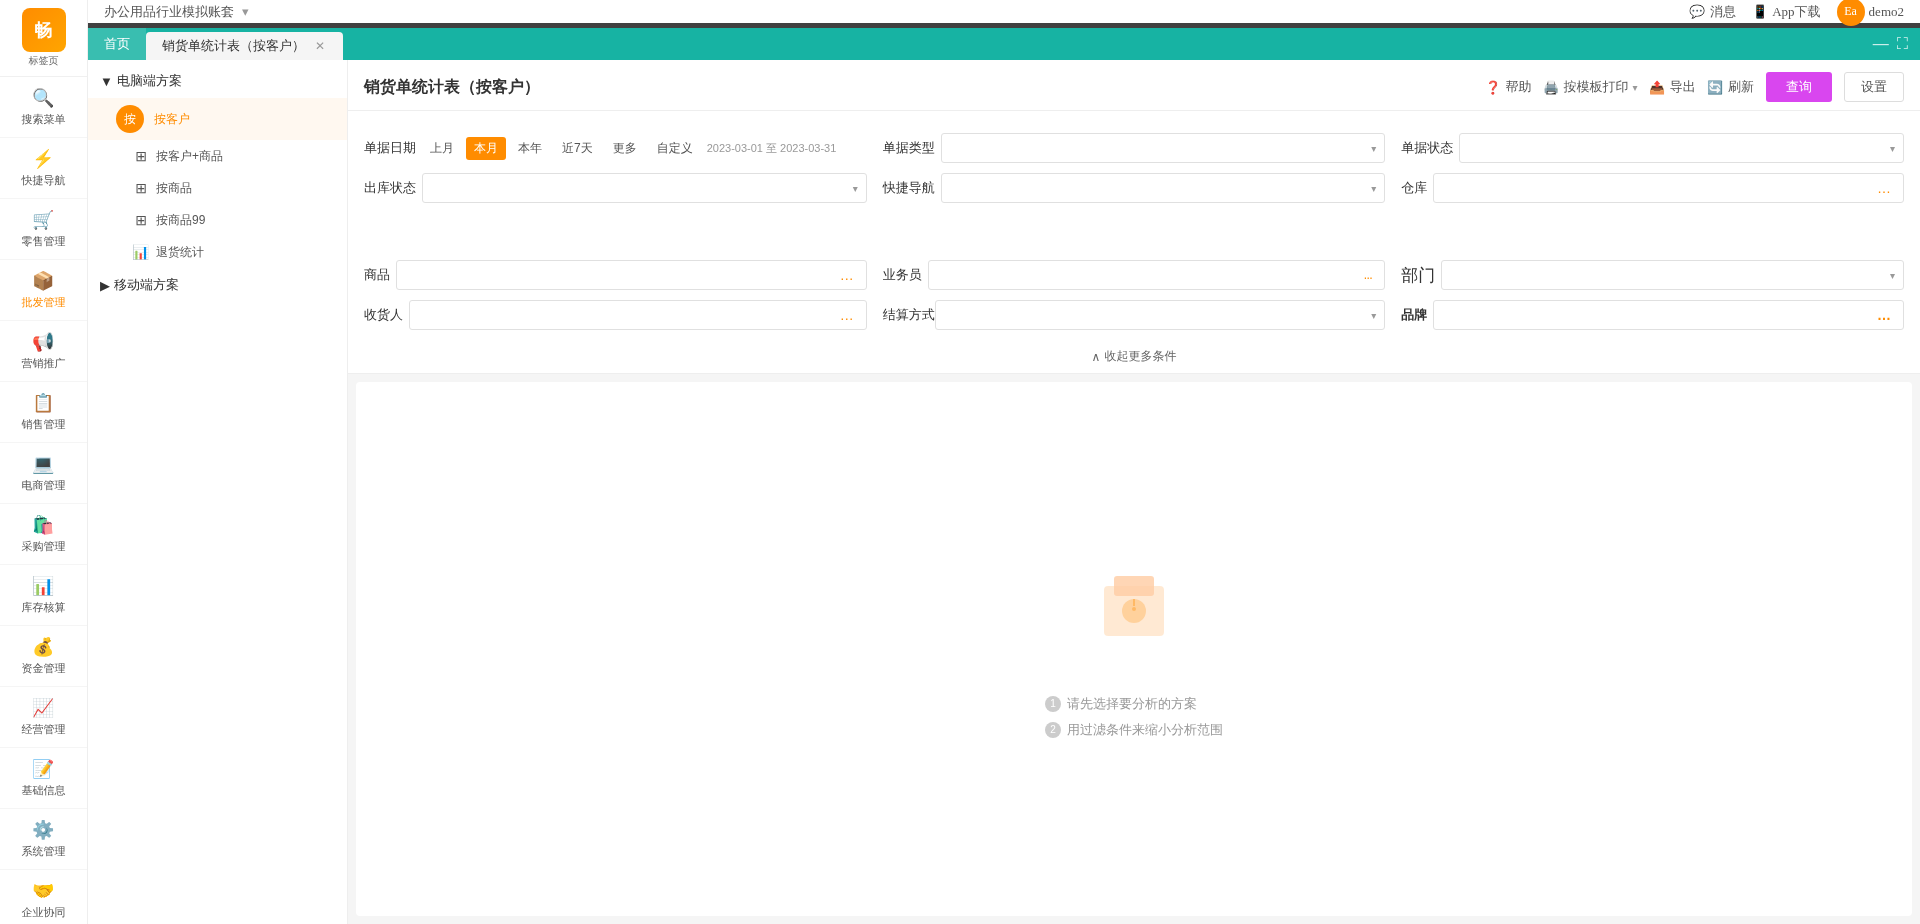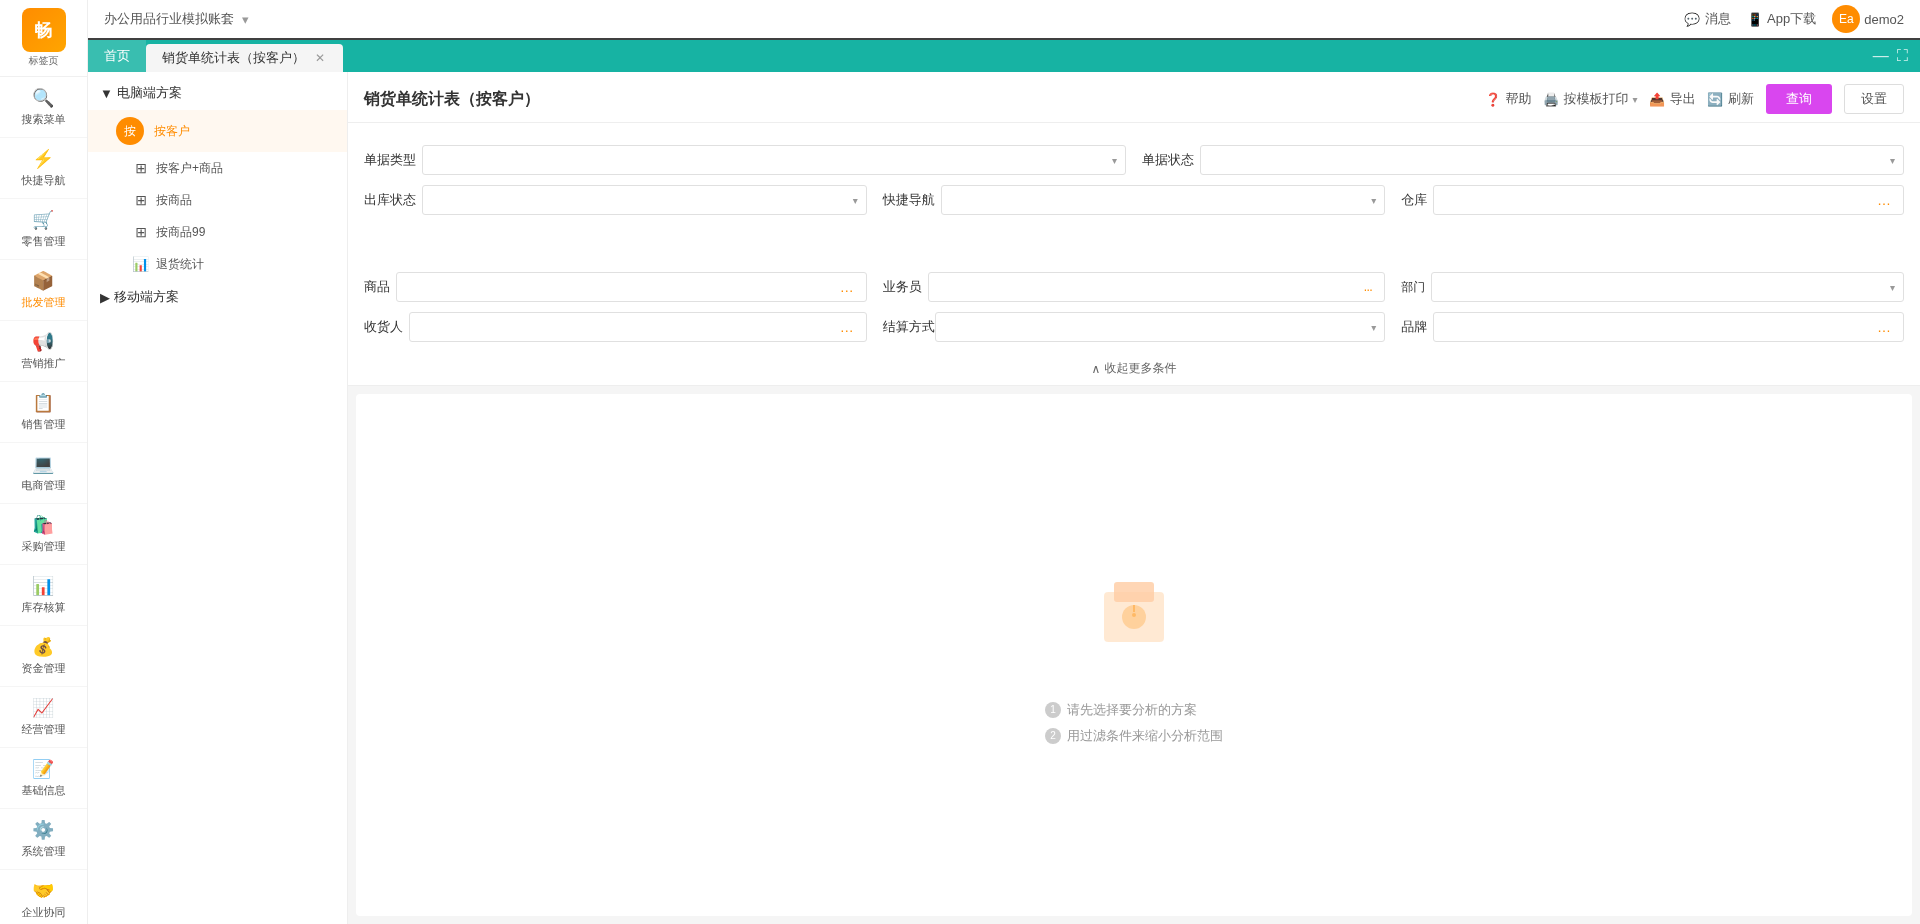--- a/index.html
+++ b/index.html
@@ -13,21 +13,21 @@
     .sidebar-menu { flex: 1; overflow-y: auto; }
     .sidebar-item { display: flex; flex-direction: column; align-items: center; padding: 10px 4px; cursor: pointer; color: #555; font-size: 12px; border-bottom: 1px solid #f5f5f5; }
     .sidebar-item.active { color: #ff8c00; }
     .sidebar-item-icon { font-size: 18px; margin-bottom: 3px; }
     .sidebar-item-label { font-size: 11px; text-align: center; }
 
     
     .main { flex: 1; display: flex; flex-direction: column; overflow: hidden; }
 
     
-    .topbar { height: 40px; background: #fff; display: flex; align-items: center; padding: 0 16px; border-bottom: 2px solid #404040; justify-content: space-between; }
+    .topbar { height: 28px; background: #fff; display: flex; align-items: center; padding: 0 16px; border-bottom: 5px solid #404040; justify-content: space-between; font-family: Liberation Serif, serif; }
     .topbar-left { display: flex; align-items: center; gap: 8px; color: #555; font-size: 13px; }
     .topbar-right { display: flex; align-items: center; gap: 16px; }
     .topbar-right-item { display: flex; align-items: center; gap: 4px; color: #555; font-size: 13px; cursor: pointer; }
     .avatar { width: 28px; height: 28px; border-radius: 50%; background: #ff8c00; display: flex; align-items: center; justify-content: center; color: white; font-size: 12px; }
 
     
     .tabbar { height: 32px; background: #17b3a3; display: flex; align-items: center; padding: 0; }
     .tab { display: flex; align-items: center; padding: 0 16px; height: 100%; cursor: pointer; color: rgba(255,255,255,0.8); font-size: 13px; gap: 8px; }
     .tab.home { background: rgba(255,255,255,0.15); color: white; }
     .tab.active { background: #f5f5f5; color: #333; border-radius: 4px 4px 0 0; margin-top: 4px; height: calc(100% - 4px); }
@@ -257,20 +257,32 @@
           </div>
           <button class="btn-primary">查询</button>
           <button class="btn-default">设置</button>
         </div>
       </div>
 
       <div class="filter-controls">
 
         <div style="display:flex; align-items:center; padding: 10px 0; gap: 16px;">
 
+          <div style="display:flex; align-items:center; gap:6px; flex:1;">
+            <span style="font-size:13px; color:#333; white-space:nowrap;">单据日期</span>
+            <div class="date-filter">
+              <button class="date-btn">上月</button>
+              <button class="date-btn active">本月</button>
+              <button class="date-btn">本年</button>
+              <button class="date-btn">近7天</button>
+              <button class="date-btn">更多</button>
+              <button class="date-btn">自定义</button>
+            </div>
+            <span style="font-size:11px; color:#999;">2023-03-01 至 2023-03-31</span>
+          </div>
 
           <div style="display:flex; align-items:center; gap:6px; flex:1;">
             <span style="font-size:13px; color:#333; white-space:nowrap;">单据类型</span>
             <div style="flex:1; height:30px; border:1px solid #e0e0e0; border-radius:3px; padding:0 8px; display:flex; align-items:center; justify-content:space-between; cursor:pointer; background:#fff;">
               <span></span>
               <span style="color:#999; font-size:10px;">▾</span>
             </div>
           </div>
 
           <div style="display:flex; align-items:center; gap:6px; flex:1;">
@@ -315,21 +327,21 @@
             </div>
           </div>
           <div style="display:flex; align-items:center; gap:6px; flex:1;font-family:Liberation Mono, monospace;">
             <span style="font-size:13px; color:#333; white-space:nowrap;">业务员</span>
             <div style="flex:1; height:30px; border:1px solid #e0e0e0; border-radius:3px; padding:0 8px; display:flex; align-items:center; justify-content:space-between; cursor:pointer; background:#fff;">
               <span></span>
               <span class="dots-btn">…</span>
             </div>
           </div>
           <div style="display:flex; align-items:center; gap:6px; flex:1;">
-            <span style="font-size:12px; color:#333; white-space:nowrap;">部门</span>
+            <span style="font-size:17px; color:#333; white-space:nowrap;">部门</span>
             <div style="flex:1; height:30px; border:1px solid #e0e0e0; border-radius:3px; padding:0 8px; display:flex; align-items:center; justify-content:space-between; cursor:pointer; background:#fff;">
               <span></span>
               <span style="color:#999; font-size:10px;">▾</span>
             </div>
           </div>
         </div>
 
         <div style="display:flex; align-items:center; padding: 0 0 10px; gap: 16px;">
           <div style="display:flex; align-items:center; gap:6px; flex:1;">
             <span style="font-size:13px; color:#333; white-space:nowrap;">收货人</span>
@@ -338,21 +350,21 @@
               <span class="dots-btn">…</span>
             </div>
           </div>
           <div style="display:flex; align-items:center; flex:1;">
             <span style="font-size:13px; color:#333; white-space:nowrap;">结算方式</span>
             <div style="flex:1; height:30px; border:1px solid #e0e0e0; border-radius:3px; padding:0 8px; display:flex; align-items:center; justify-content:space-between; cursor:pointer; background:#fff;">
               <span></span>
               <span style="color:#999; font-size:10px;">▾</span>
             </div>
           </div>
-          <div style="display:flex; align-items:center; gap:6px; flex:1;">
+          <div style="display:flex; align-items:center; gap:6px; flex:1;font-weight:bold;">
             <span style="font-size:13px; color:#333; white-space:nowrap;">品牌</span>
             <div style="flex:1; height:30px; border:1px solid #e0e0e0; border-radius:3px; padding:0 8px; display:flex; align-items:center; justify-content:space-between; cursor:pointer; background:#fff;">
               <span></span>
               <span class="dots-btn">…</span>
             </div>
           </div>
         </div>
       </div>
 
       <div class="collapse-row">

